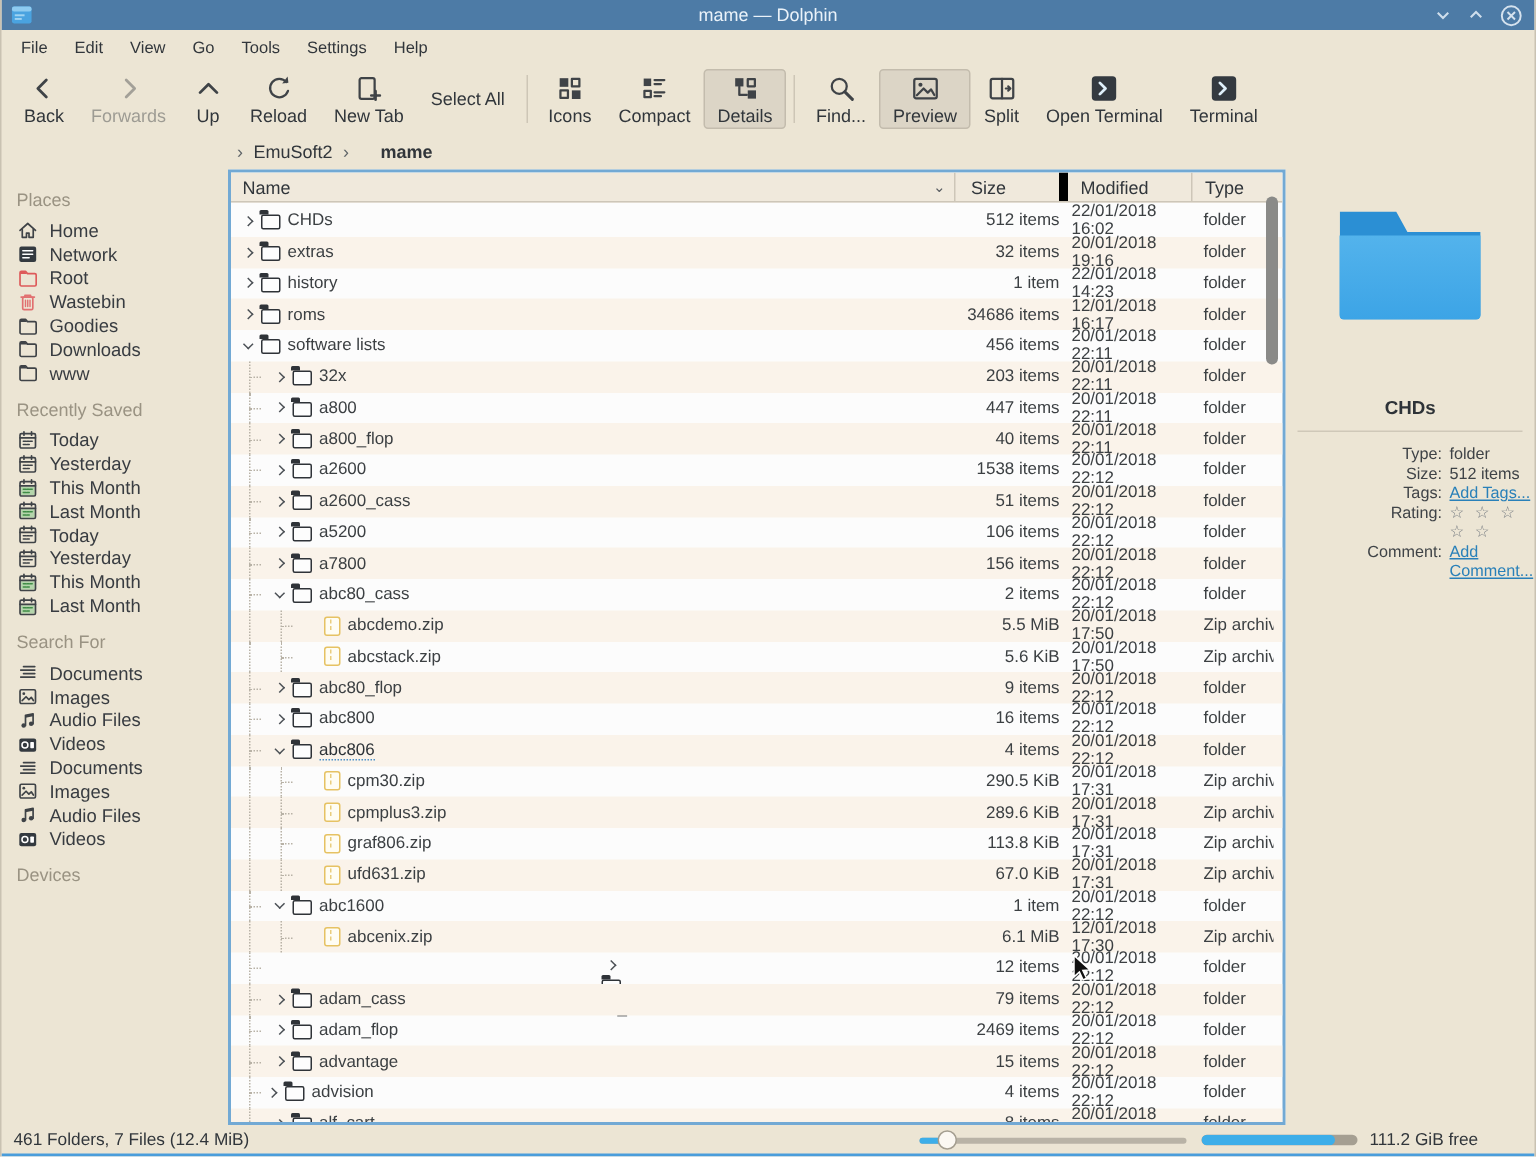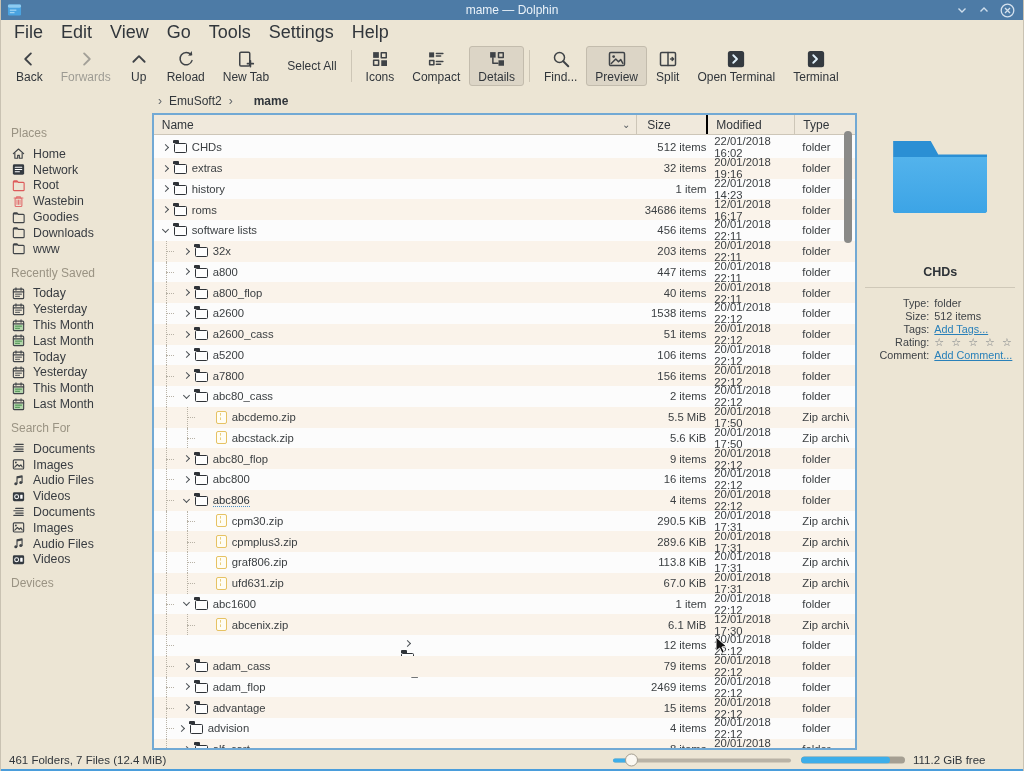--- a/index.html
+++ b/index.html
@@ -10,21 +10,21 @@
     border-left:1px solid #c9c2b2; border-right:1px solid #c9c2b2;
   }
   
   .titlebar { height:20px; background:#4d7ba6; display:flex; align-items:center; position:relative; }
   .titlebar .appicon { margin-left:6px; display:flex; }
   .titlebar .title { position:absolute; left:0; right:0; text-align:center; color:#eaf2f9; font-size:12px; }
   .wincontrols { margin-left:auto; display:flex; align-items:center; gap:10px; padding-right:8px; z-index:2; }
   .wincontrols span { display:flex; }
   
   .menubar { height:24px; display:flex; align-items:center; padding-left:4px; }
-  .menubar .menu { padding:3px 9px; font-size:18px; cursor:default; }
+  .menubar .menu { padding:3px 9px; font-size:11px; cursor:default; }
   
   .toolbar { height:44px; display:flex; align-items:stretch; padding:2px 4px 2px 6px; }
   .tbtn { display:flex; flex-direction:column; align-items:center; justify-content:center; gap:1px;
           padding:2px 8px; font-size:12px; color:#31363b; border:1px solid transparent; border-radius:3px; background:transparent; font-family:inherit; }
   .tbtn .ticon { height:20px; display:flex; align-items:center; }
   .tbtn.pressed { background:#dcd5c6; border-color:#c3bcad; }
   .tbtn.disabled { opacity:.42; }
   .tbtn.textonly { justify-content:center; }
   .tsep { width:1px; background:#cdc6b6; margin:4px 5px; }
   
@@ -39,21 +39,21 @@
   .side-label { color:#9a9383; font-size:12px; margin:9px 0 6px; }
   .side-item { display:flex; align-items:center; gap:7px; height:15.8px; font-size:12.3px; color:#383c41; cursor:default; }
   .side-item .sicon { width:15px; height:15px; display:flex; align-items:center; justify-content:center; flex:0 0 15px; }
   
   .view { width:707px; background:#fcfcfc; border:2px solid #72a9d4; position:relative; overflow:hidden; }
   .thead { height:20px; background:#f0e9dc; border-bottom:1px solid #cdc6b8; display:flex; align-items:center; font-size:12px; color:#31363b; padding-right:6px; }
   .th { display:flex; align-items:center; height:100%; }
   .th-name { flex:1; padding-left:8px; }
   .th-name .sortchev { margin-left:auto; margin-right:6px; color:#565b60; font-size:10px; }
   .th-size { width:70px; padding-left:10px; border-left:1px solid #cdc6b8; }
-  .th-mod { width:88px; padding-left:8px; border-left:2px solid #000000; }
+  .th-mod { width:88px; padding-left:8px; border-left:6px solid #000000; }
   .th-type { width:55px; padding-left:8px; border-left:1px solid #cdc6b8; }
   .rows { padding-top:2px; }
   .row { height:20.75px; display:flex; align-items:center; font-size:11.3px; color:#3c4043; padding-right:6px; position:relative; }
   .row.alt { background:#faf3ea; }
   .c-name { flex:1; display:flex; align-items:center; position:relative; height:100%; }
   .c-size { width:70px; text-align:right; }
   .c-mod { width:88px; padding-left:8px; }
   .c-type { width:55px; padding-left:8px; white-space:nowrap; overflow:hidden; }
   .gv { position:absolute; top:0; bottom:0; border-left:1px dotted #b8b2a6; }
   .gh { position:absolute; top:50%; border-top:1px dotted #b8b2a6; }
@@ -69,21 +69,21 @@
   .fname.focused { border-bottom:1px dotted #4a90c8; color:#2d3338; }
   .vscroll { position:absolute; right:3px; top:16px; width:8px; height:112px; background:#8a8a88; border-radius:4px; }
   
   .ipanel { width:166px; padding-top:20px; text-align:center; overflow:hidden; }
   .pfolder { width:94px; height:80px; margin:0 auto; position:relative; }
   .pfolder .back { position:absolute; inset:0; background:#2b8fd4;
       clip-path:polygon(0 10%, 40% 10%, 48% 27%, 100% 27%, 100% 100%, 0 100%); border-radius:3px; }
   .pfolder .front { position:absolute; left:0; right:0; top:30%; bottom:0; background:linear-gradient(#53b3ec,#3ca4e6); border-radius:0 0 3px 3px; }
   .ptitle { font-size:12.5px; font-weight:bold; margin-top:52px; color:#2e3338; }
   .ipanel hr { border:none; border-top:1px solid #cfc8b8; margin:8px 8px 9px; }
-  .pfield { display:flex; font-size:10.8px; line-height:13px; margin-bottom:0; }
+  .pfield { display:flex; font-size:10.8px; line-height:13px; margin-bottom:0;margin-left:32px; }
   .pfield .pl { width:72px; text-align:right; color:#3f4347; flex:0 0 72px; }
   .pfield .pv { margin-left:5px; text-align:left; color:#3f4347; }
   .pfield .pv.link { color:#2980b9; text-decoration:underline; cursor:pointer; }
   .pfield .pv.stars { color:#7a7f84; letter-spacing:2px; font-size:11px; }
   
   .statusbar { height:21px; position:relative; display:flex; align-items:center; border-bottom:2px solid #4a9ddb; }
   .sb-summary { font-size:11.5px; padding-left:8px; color:#31363b; }
   .zoom-slider { position:absolute; left:612px; top:50%; transform:translateY(-50%); width:178px; height:13px; }
   .zoom-slider .track { position:absolute; top:5px; left:0; right:0; height:4px; background:#b9b3a6; border-radius:2px; }
   .zoom-slider .fill { position:absolute; top:5px; left:0; width:16px; height:4px; background:#3daee9; border-radius:2px; }

